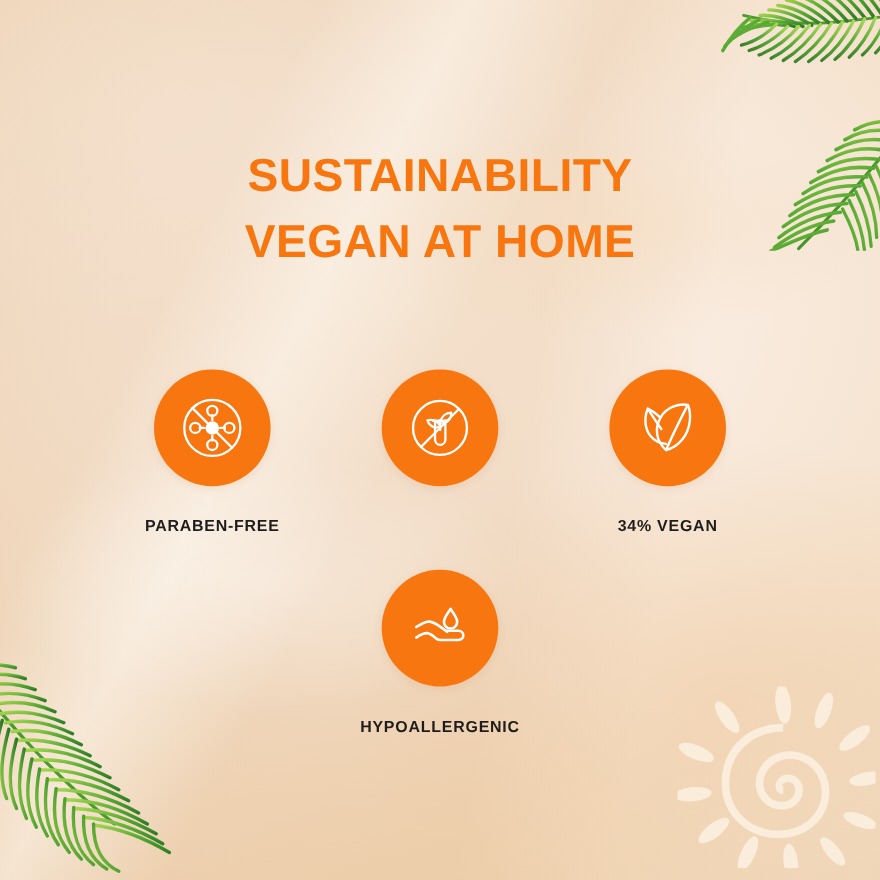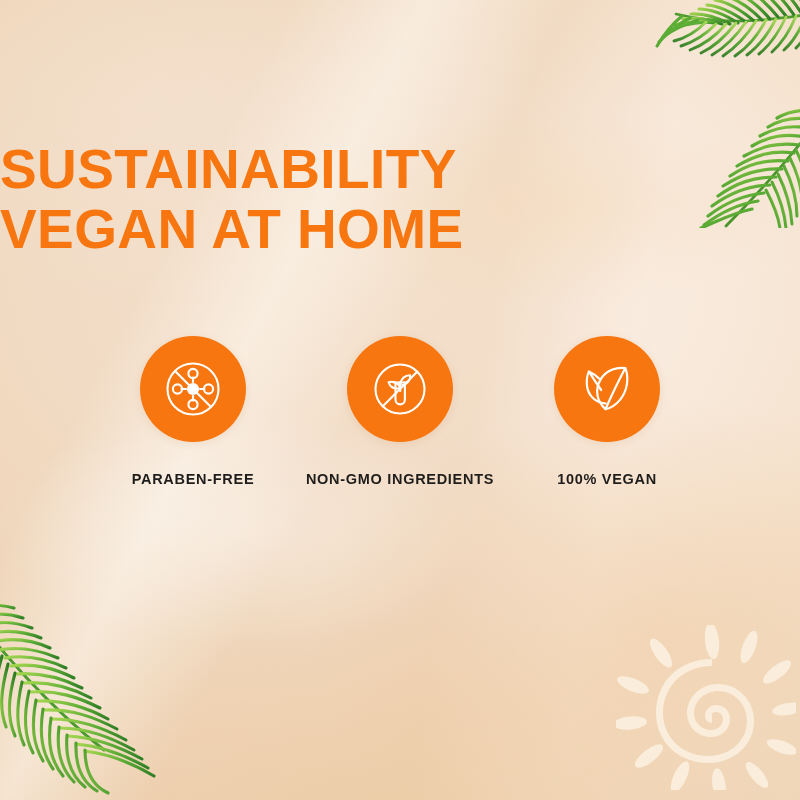--- a/index.html
+++ b/index.html
@@ -62,24 +62,25 @@
   .deco-palm-tr { top: -22px; right: -30px; }
   .deco-palm-bl { left: -58px; bottom: -42px; }
   .deco-sun-br  { right: 4px; bottom: 6px; }
 
   
   .headline {
     position: absolute;
     top: 102px;
     left: 0;
     width: 100%;
+    text-align: center;
     color: #f8760f;
     font-family: "Liberation Sans", sans-serif;
     font-weight: bold;
-    font-size: 55px;
+    font-size: 42px;
     line-height: 60px;
     letter-spacing: 0.4px;
   }
   .headline .line { display: block; white-space: nowrap; }
 
   
   .badges {
     position: absolute;
     left: 0;
     top: 336px;
@@ -373,39 +374,53 @@
               <path d="M32.2 34 L32.2 25"></path>
 
               <path d="M32.4 27 C 33.2 21.5 37.2 18.4 42.2 18.2 C 42.6 23.2 39.6 27.2 34.4 28"></path>
 
               <path d="M31.6 29.6 C 29.6 25.6 25.1 23.8 20.6 25.2 C 21.8 29.6 25.8 32.2 30.5 31.3"></path>
 
               <line x1="14.8" y1="49.2" x2="49.2" y2="14.8"></line>
             </g>
           </svg>
         </div>
-        <div class="badge-label">NON-GMO INGREDIENTS</div>
       </div>
 
       <div class="badge">
         <div class="badge-circle">
           <svg width="64" height="64" viewBox="0 0 64 64" aria-hidden="true">
             <g fill="none" stroke="#ffffff" stroke-width="2.2" stroke-linecap="round" stroke-linejoin="round">
 
               <path d="M30.6 46.5 C 18.5 45.5 11.0 36.2 11.8 23.2 C 12.0 19.6 12.9 16.6 13.9 14.4 C 16.6 15.6 21.0 18.2 24.6 22.0"></path>
               <path d="M14.6 15.6 C 18.6 21.9 22.6 28.0 26.2 33.0"></path>
 
               <path d="M30.5 52.2 C 21.6 44.1 19.6 32.6 25.6 22.4 C 31.6 12.2 43.0 9.8 50.4 11.2 C 53.8 19.8 53.0 32.8 45.4 42.4 C 41.4 47.4 36.0 51.0 30.5 52.2 Z"></path>
               <path d="M49.8 12.0 C 42.8 25.6 35.8 39.2 30.6 52.2"></path>
             </g>
           </svg>
         </div>
-        <div class="badge-label">100% VEGAN</div>
+        <div class="badge-label">34% VEGAN</div>
       </div>
     </div>
 
     <div class="badge-row row-2">
 
+      <div class="badge">
+        <div class="badge-circle">
+          <svg width="64" height="64" viewBox="0 0 64 64" aria-hidden="true">
+            <g fill="none" stroke="#ffffff" stroke-width="2.4" stroke-linecap="round" stroke-linejoin="round">
+
+              <path d="M41.6 14.6 C 44.4 19.0 47.6 22.6 47.6 26.3 C 47.6 29.7 44.9 32.4 41.6 32.4 C 38.3 32.4 35.6 29.7 35.6 26.3 C 35.6 22.6 38.8 19.0 41.6 14.6 Z"></path>
+
+              <path d="M10.4 31.0 C 14.2 28.6 18.4 26.2 21.6 26.1 C 24.4 26.0 27.2 27.4 30.4 29.6 C 33.6 31.8 36.4 33.8 38.6 35.4"></path>
+
+              <path d="M10.4 40.6 C 14.0 38.2 17.4 36.3 20.4 36.6 C 23.2 36.9 25.4 38.8 27.6 40.7 C 29.0 41.9 30.4 42.7 32.0 42.8 L 48.8 42.8 C 51.2 42.8 53.2 40.9 53.2 38.6 C 53.2 36.3 51.2 34.4 48.8 34.4 L 38.6 34.4"></path>
+            </g>
+          </svg>
+        </div>
+        <div class="badge-label">HYPOALLERGENIC</div>
+      </div>
 
     </div>
 
   </div>
 </div>
 
 </body></html>

